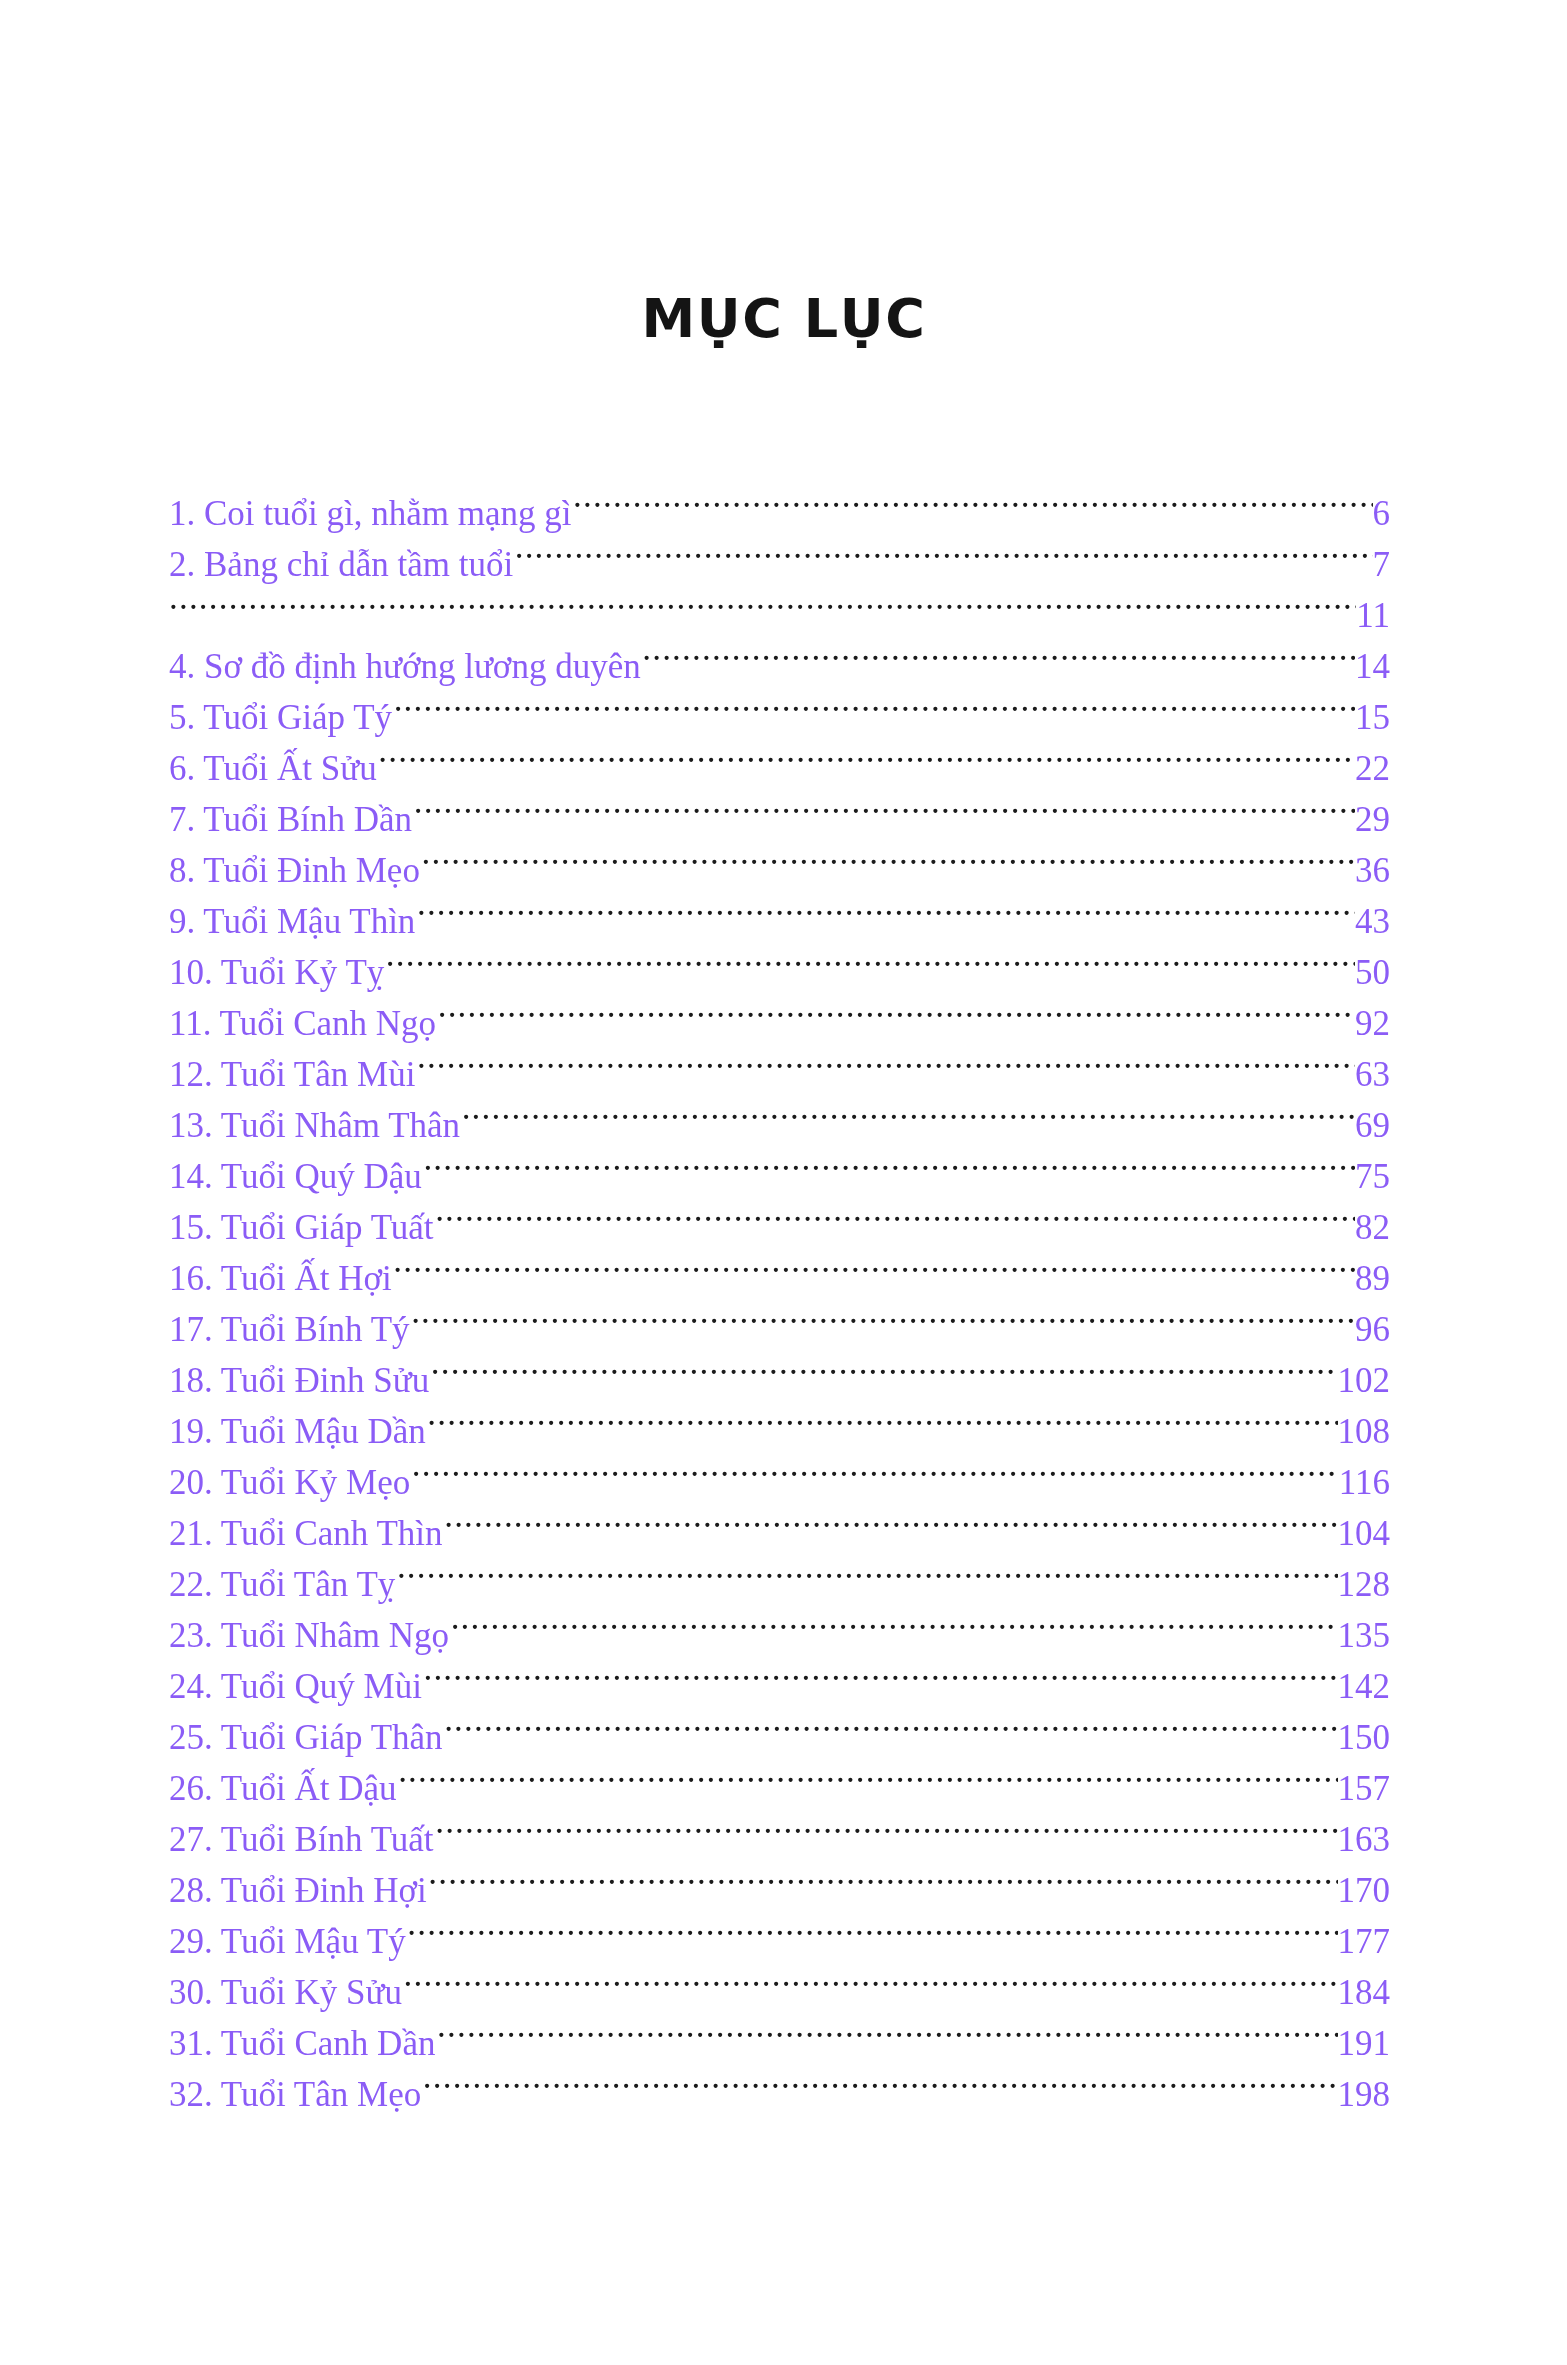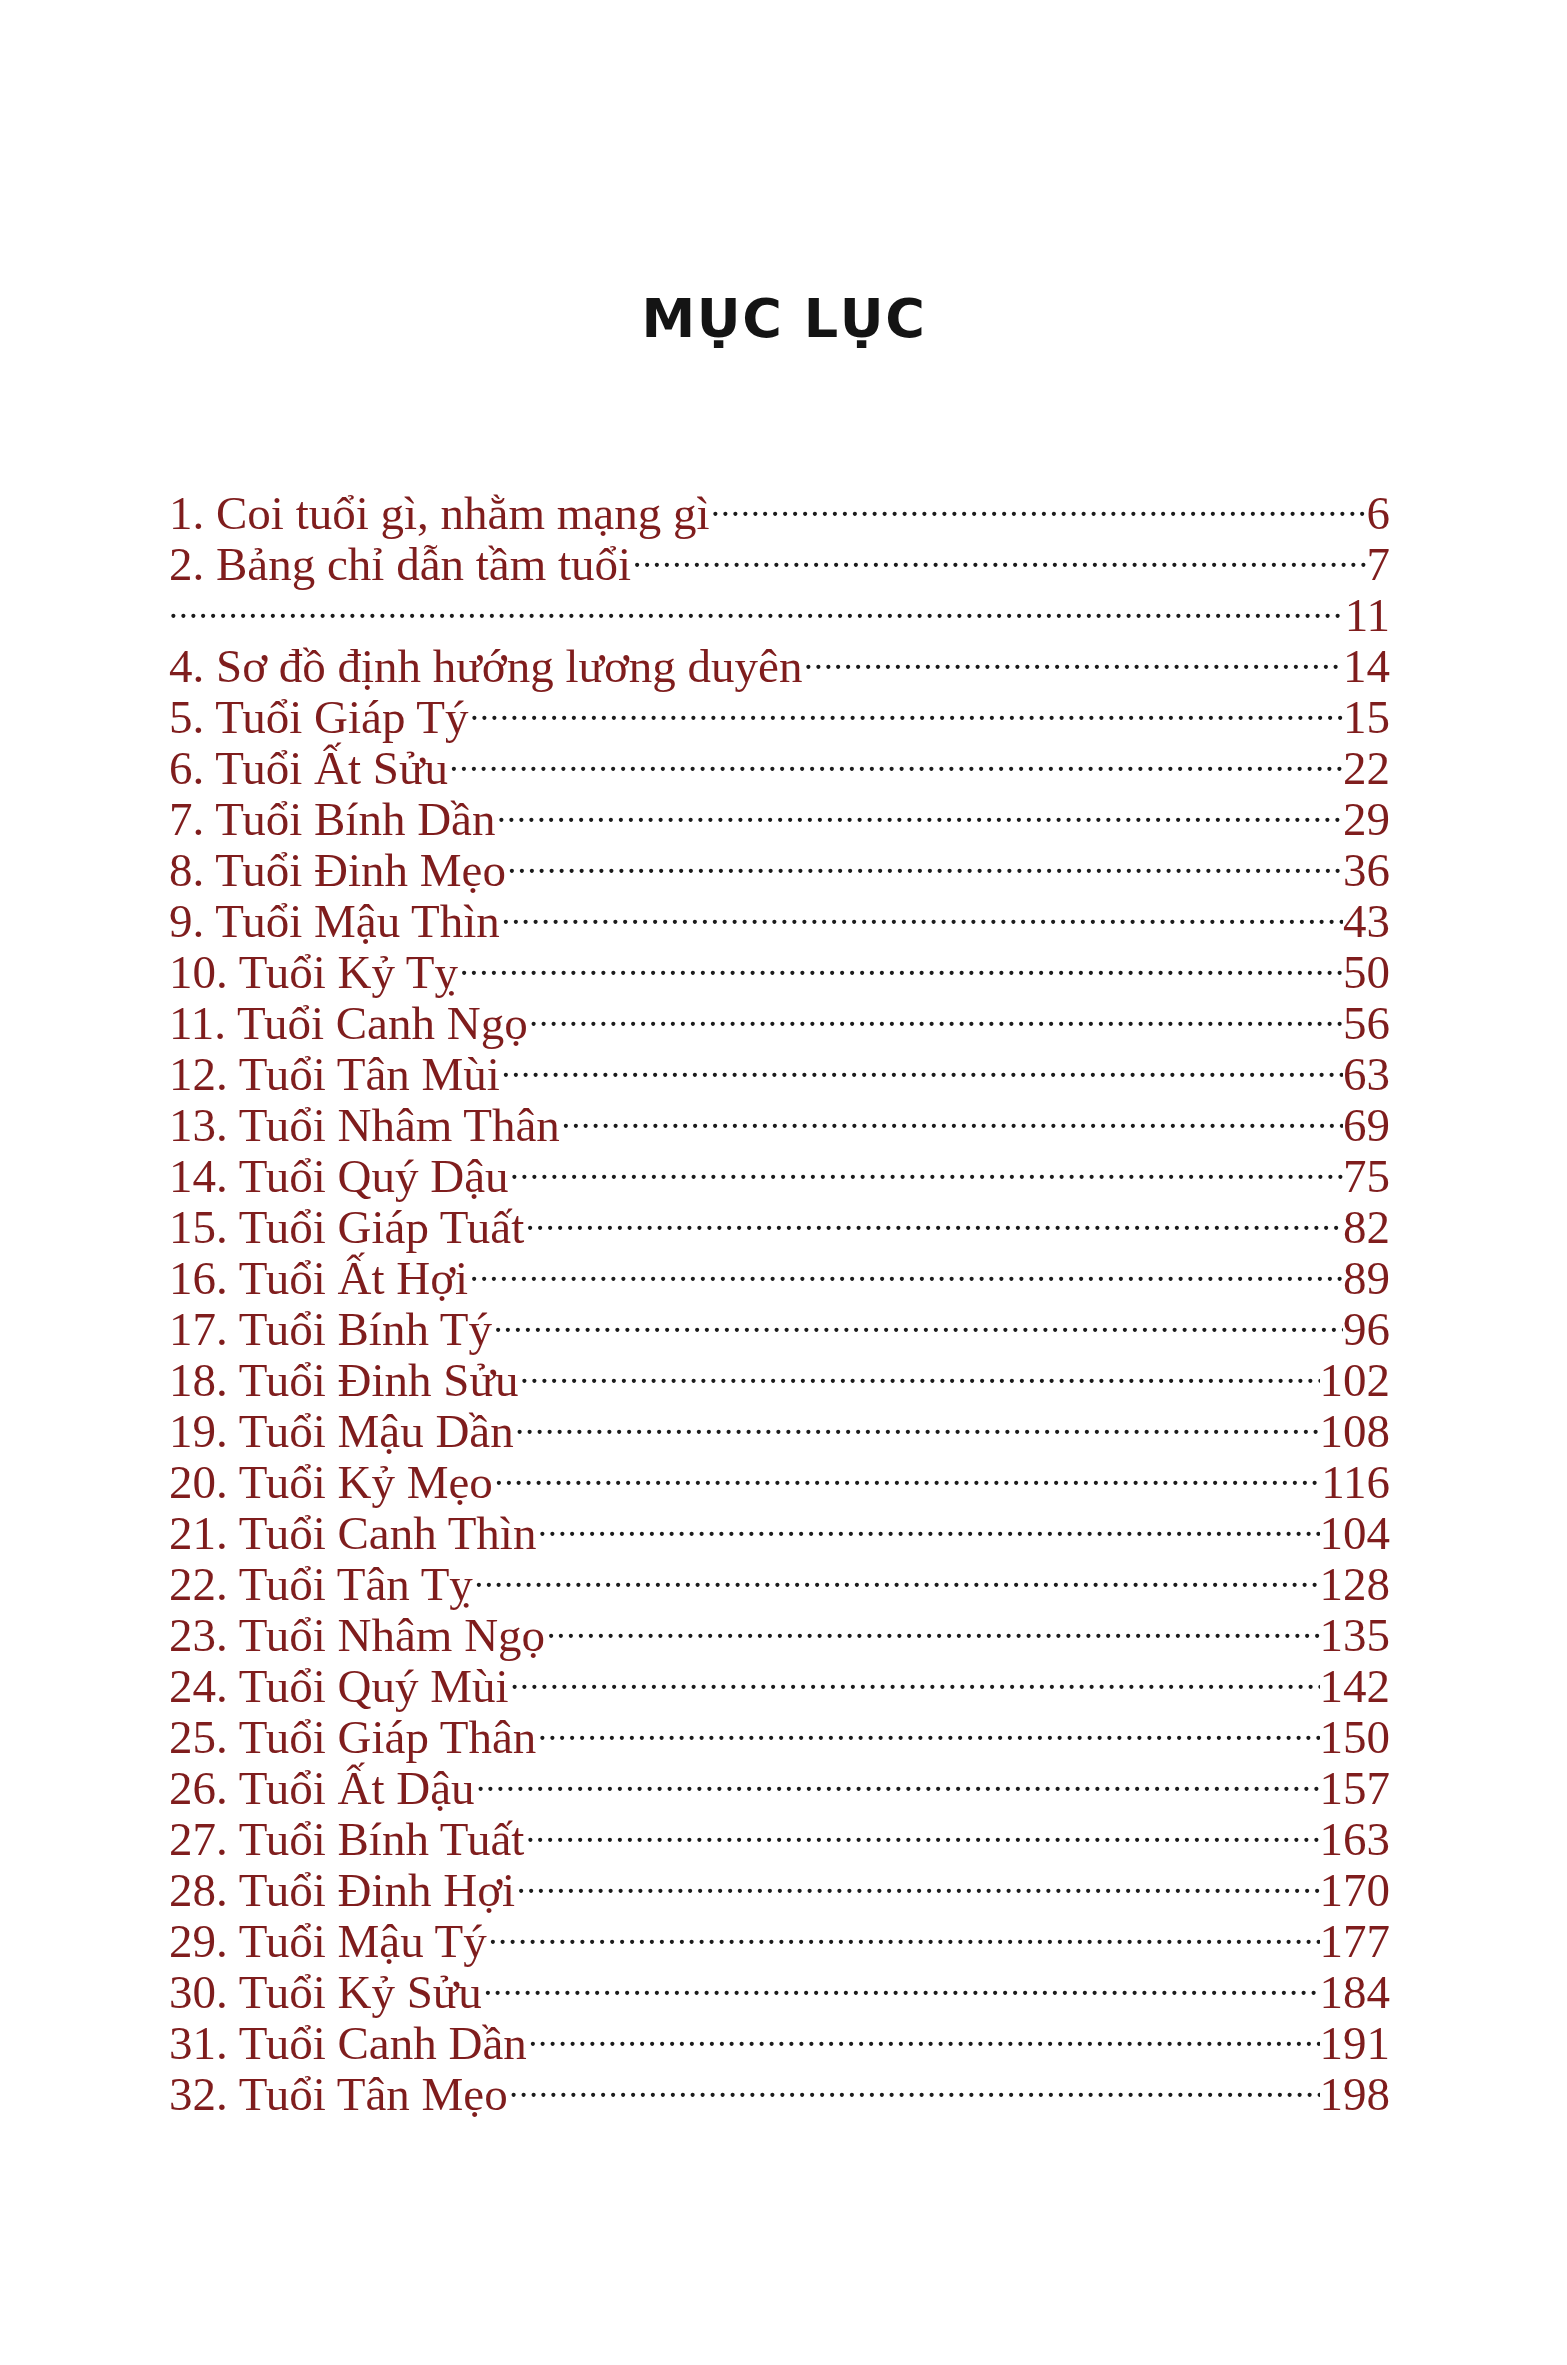--- a/index.html
+++ b/index.html
@@ -34,24 +34,24 @@
     color: #141414;
   }
   .toc-list {
     position: absolute;
     top: 488px;
     left: 169px;
     width: 1221px;
   }
   .toc-row {
     display: flex;
-    align-items: center;
-    font-size: 47px;
+    align-items: flex-start;
+    font-size: 35px;
     line-height: 51px;
-    color: #7f1d1d;
+    color: #8b5cf6;
     white-space: nowrap;
   }
   .toc-label {
     flex: 0 0 auto;
     padding-right: 1.6px;
   }
   .toc-leader {
     flex: 1 1 auto;
     overflow: hidden;
     position: relative;
@@ -126,21 +126,21 @@
         <span class="toc-page">43</span>
       </div>
       <div class="toc-row">
         <span class="toc-label">10. Tuổi Kỷ Tỵ</span>
         <span class="toc-leader"></span>
         <span class="toc-page">50</span>
       </div>
       <div class="toc-row">
         <span class="toc-label">11. Tuổi Canh Ngọ</span>
         <span class="toc-leader"></span>
-        <span class="toc-page">56</span>
+        <span class="toc-page">92</span>
       </div>
       <div class="toc-row">
         <span class="toc-label">12. Tuổi Tân Mùi</span>
         <span class="toc-leader"></span>
         <span class="toc-page">63</span>
       </div>
       <div class="toc-row">
         <span class="toc-label">13. Tuổi Nhâm Thân</span>
         <span class="toc-leader"></span>
         <span class="toc-page">69</span>

